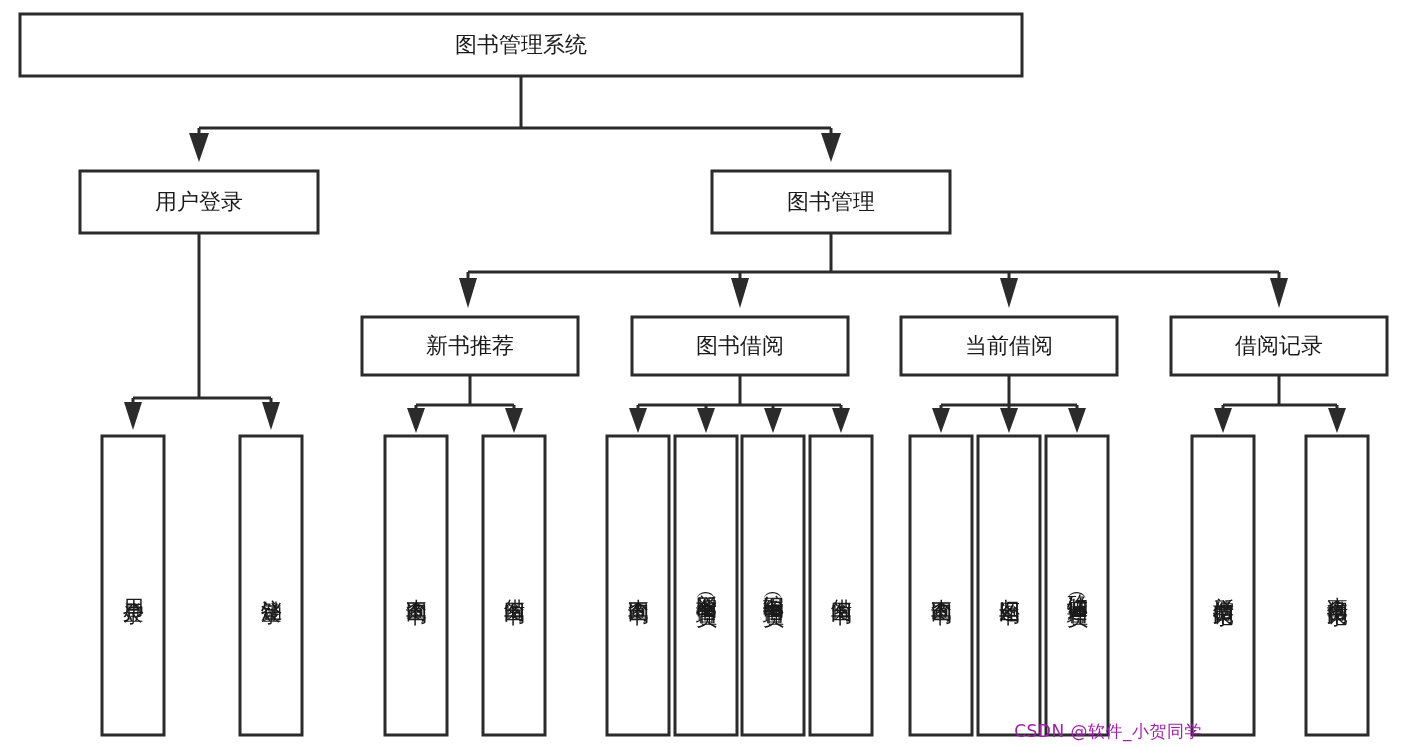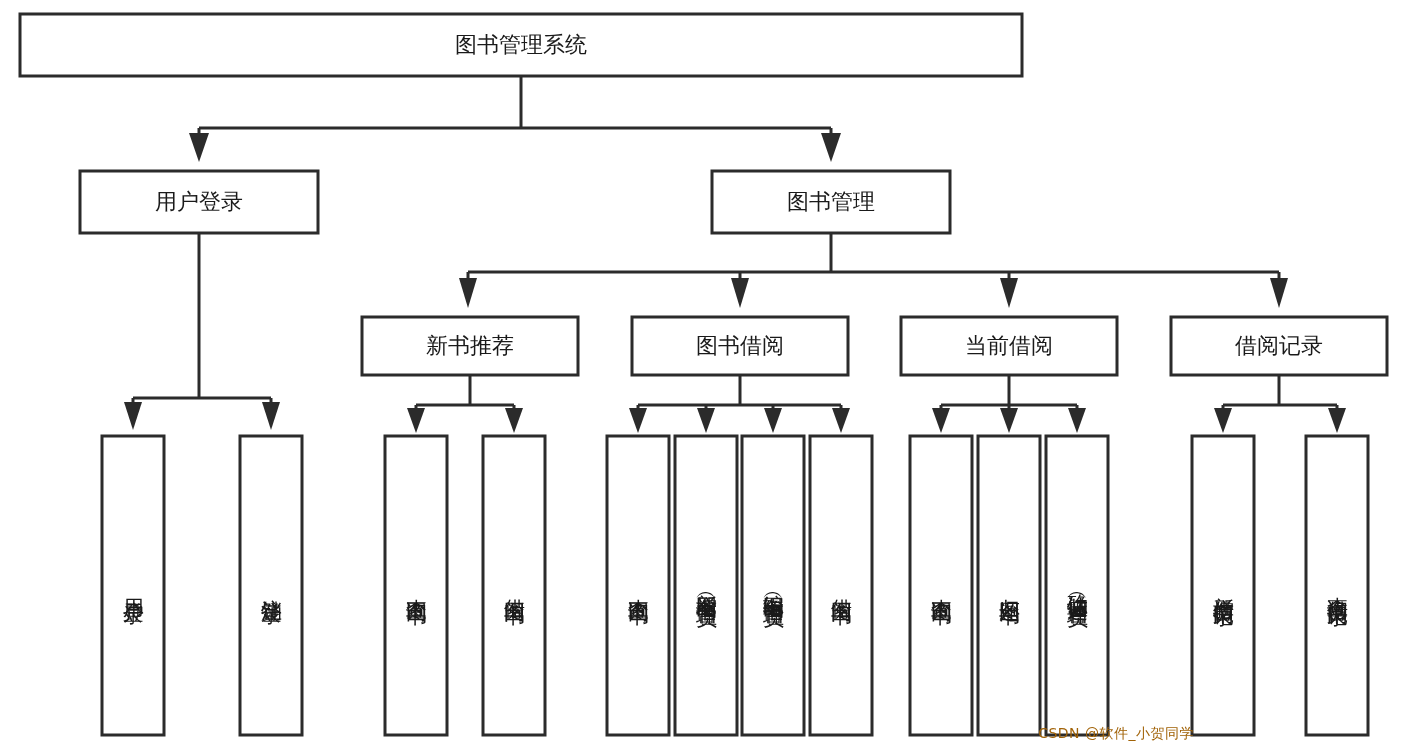--- a/index.html
+++ b/index.html
@@ -68,25 +68,25 @@
     font-family: "DejaVu Sans", "Liberation Sans", sans-serif;
     font-size: 21px;
     line-height: 1.18;
     letter-spacing: 2px;
     color: #1a1a1a;
     white-space: nowrap;
     text-align: center;
   }
   .watermark {
     position: absolute;
-    right: 20px;
+    right: 12px;
     bottom: 4px;
     font-family: "DejaVu Sans", "Liberation Sans", sans-serif;
-    font-size: 14px;
-    color: #a16207;
+    font-size: 17px;
+    color: #a21caf;
     letter-spacing: 0.5px;
     user-select: none;
   }
 </style>
 </head>
 <body>
 
 <div id="diagram-root">
 
   <svg id="diagram-svg" viewBox="0 0 1405 747">

